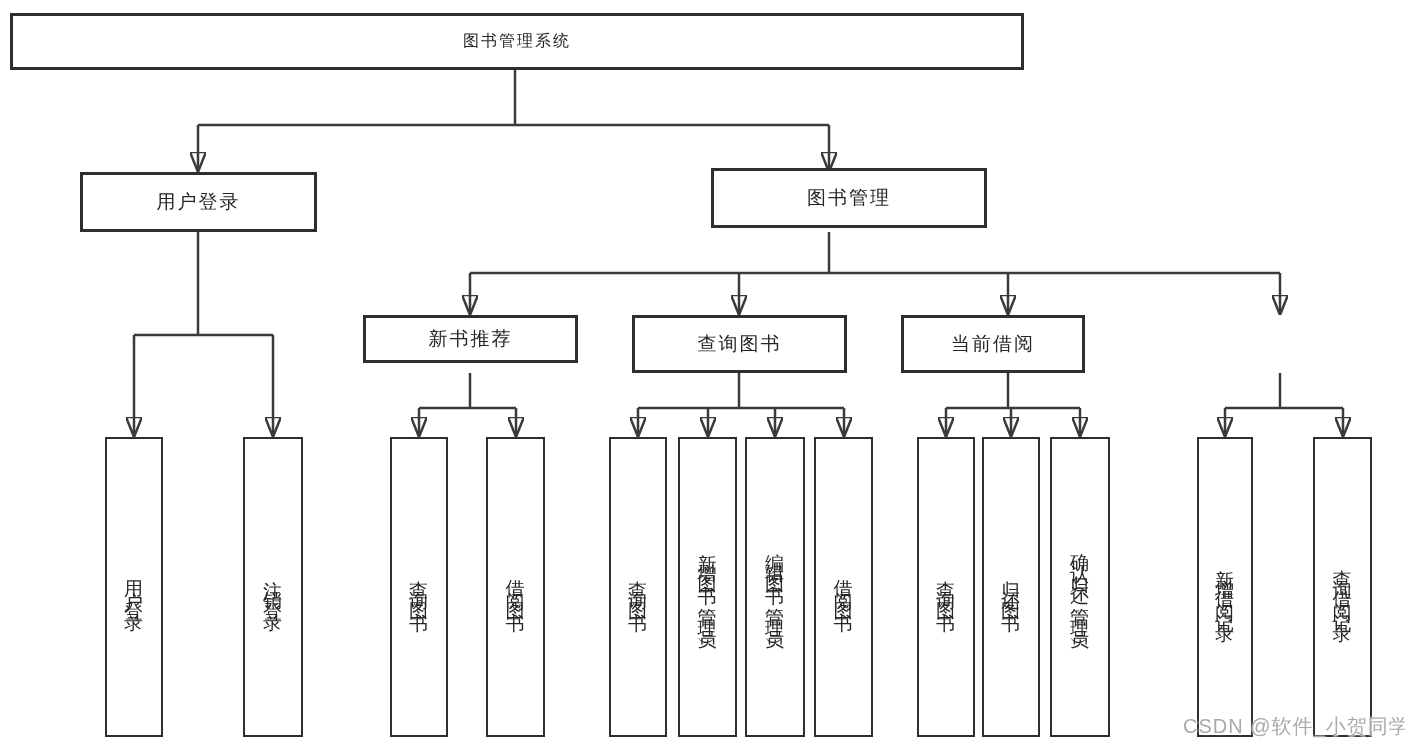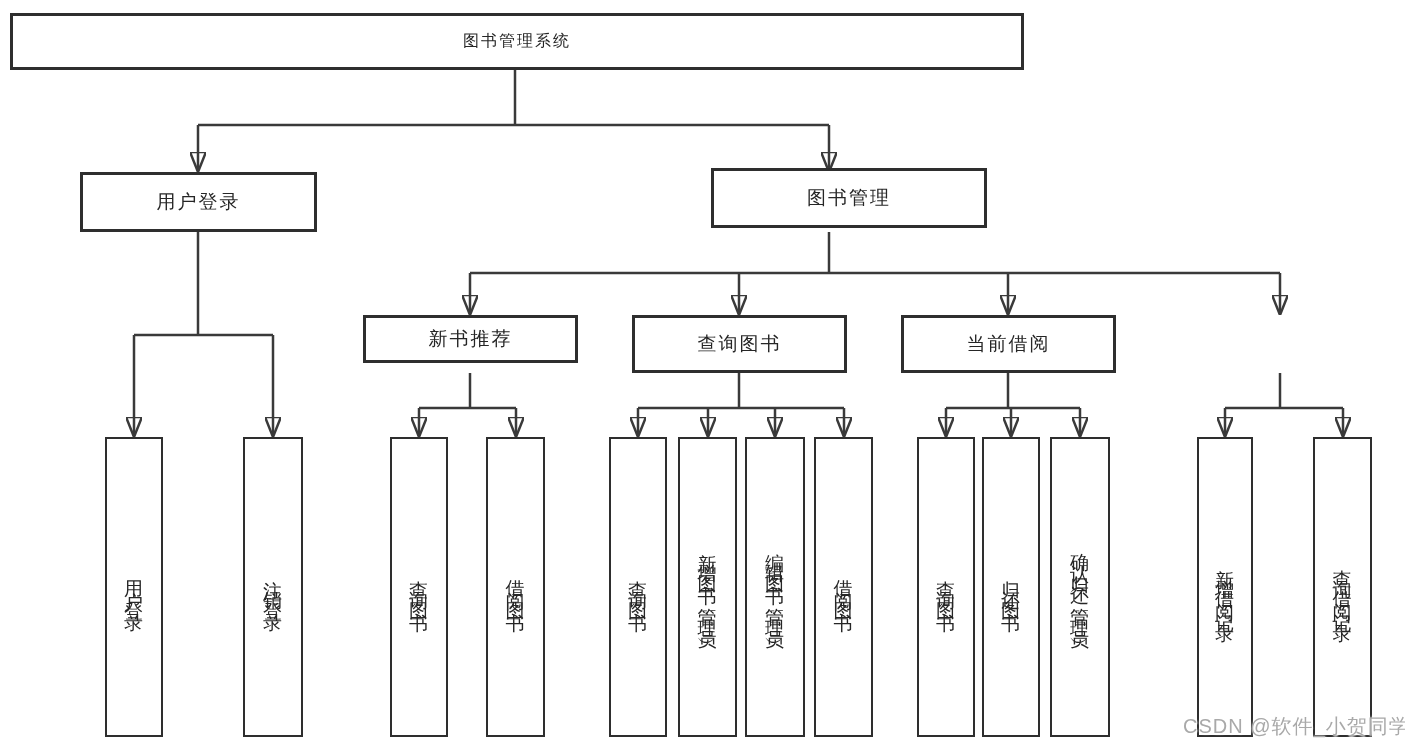--- a/index.html
+++ b/index.html
@@ -127,21 +127,21 @@
   <div class="box hbox" style="left:711px; top:168px; width:276px; height:60px">
     <span>图书管理</span>
   </div>
 
   <div class="box hbox" style="left:363px; top:315px; width:215px; height:48px">
     <span>新书推荐</span>
   </div>
   <div class="box hbox" style="left:632px; top:315px; width:215px; height:58px">
     <span>查询图书</span>
   </div>
-  <div class="box hbox" style="left:901px; top:315px; width:215px; height:58px">
+  <div class="box hbox" style="left:901px; top:315px; width:184px; height:58px">
     <span>当前借阅</span>
   </div>
 
   <div class="box vbox" style="left:105px; top:437px; width:58px; height:300px">
     <span class="vtext">用户登录</span>
   </div>
   <div class="box vbox" style="left:243px; top:437px; width:60px; height:300px">
     <span class="vtext">注销登录</span>
   </div>
 

